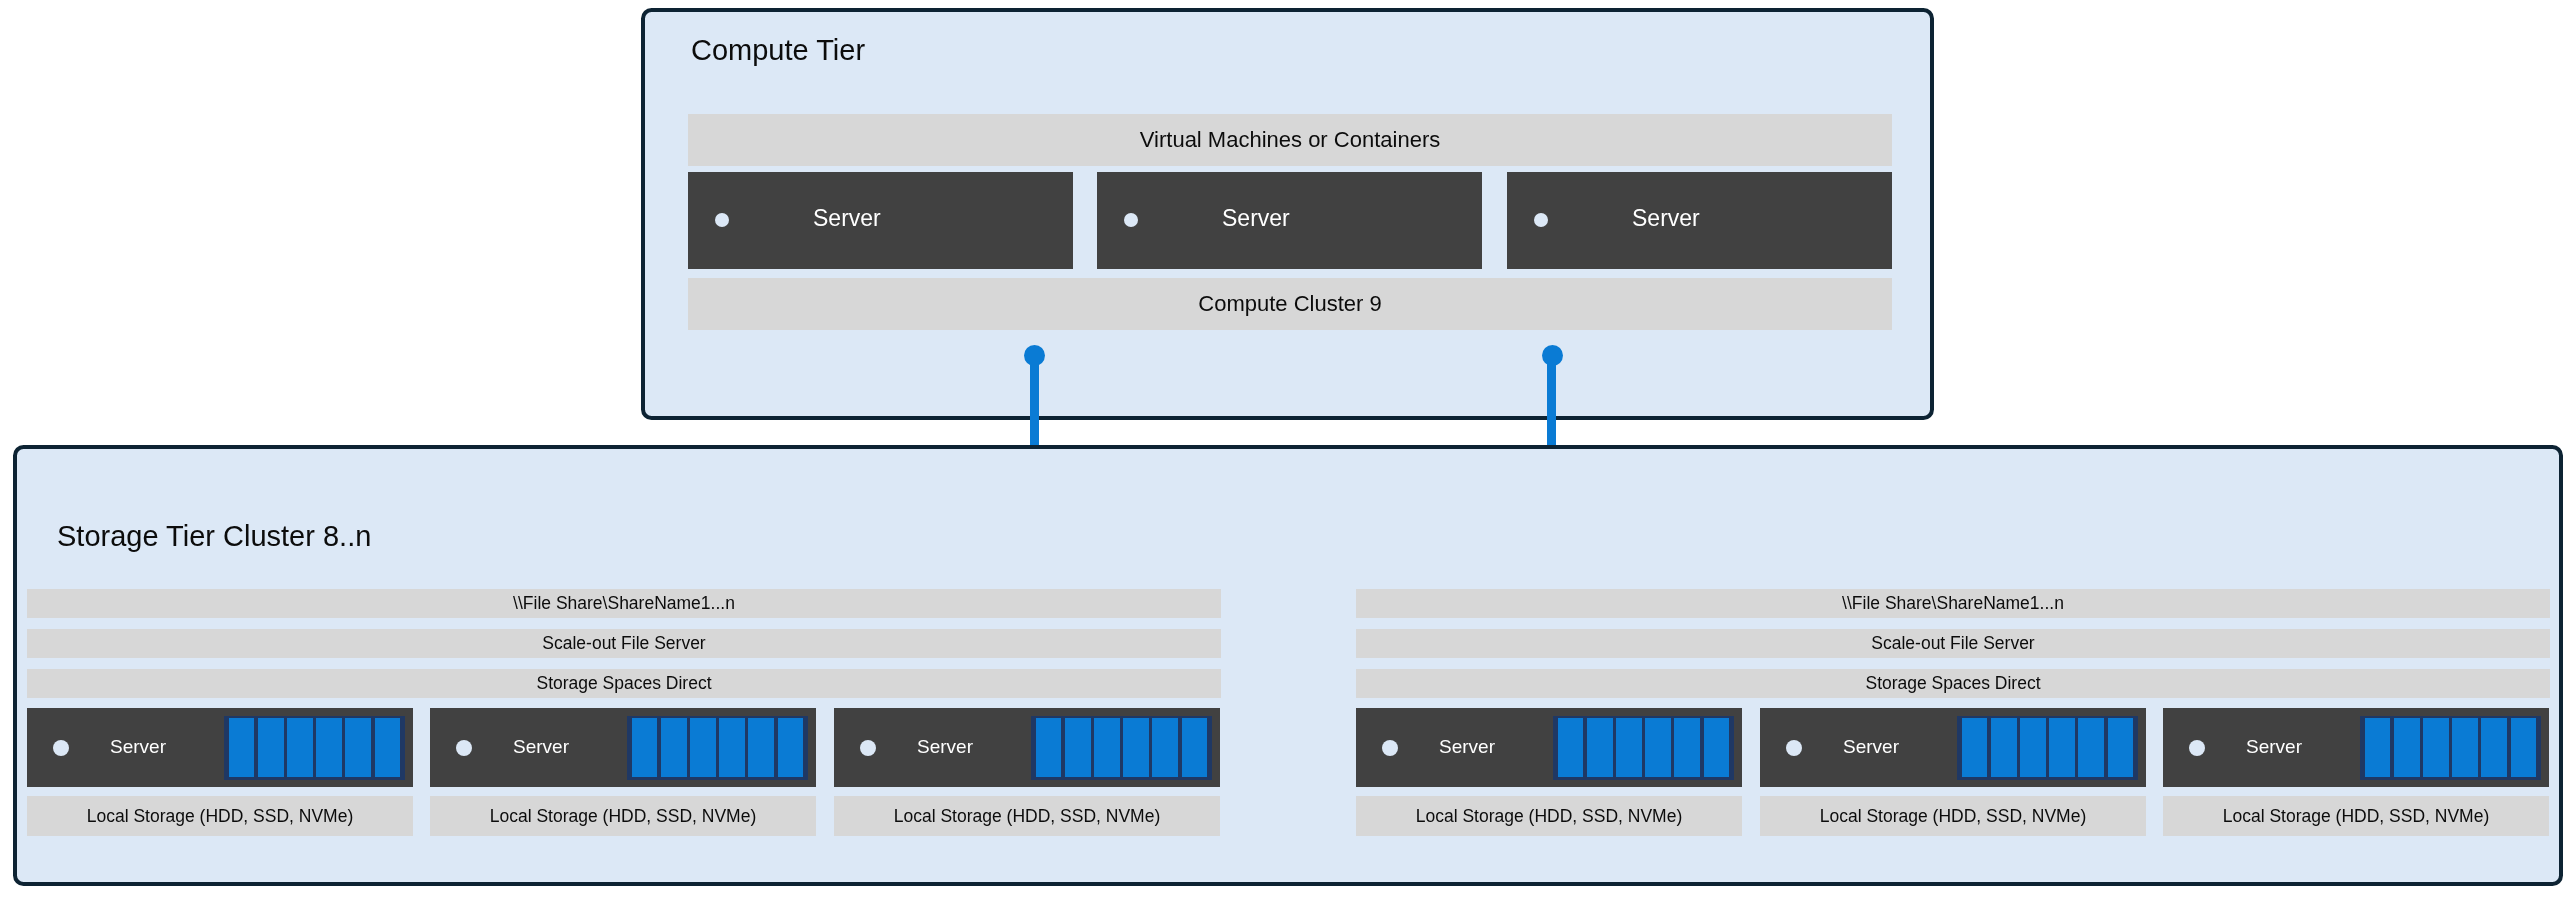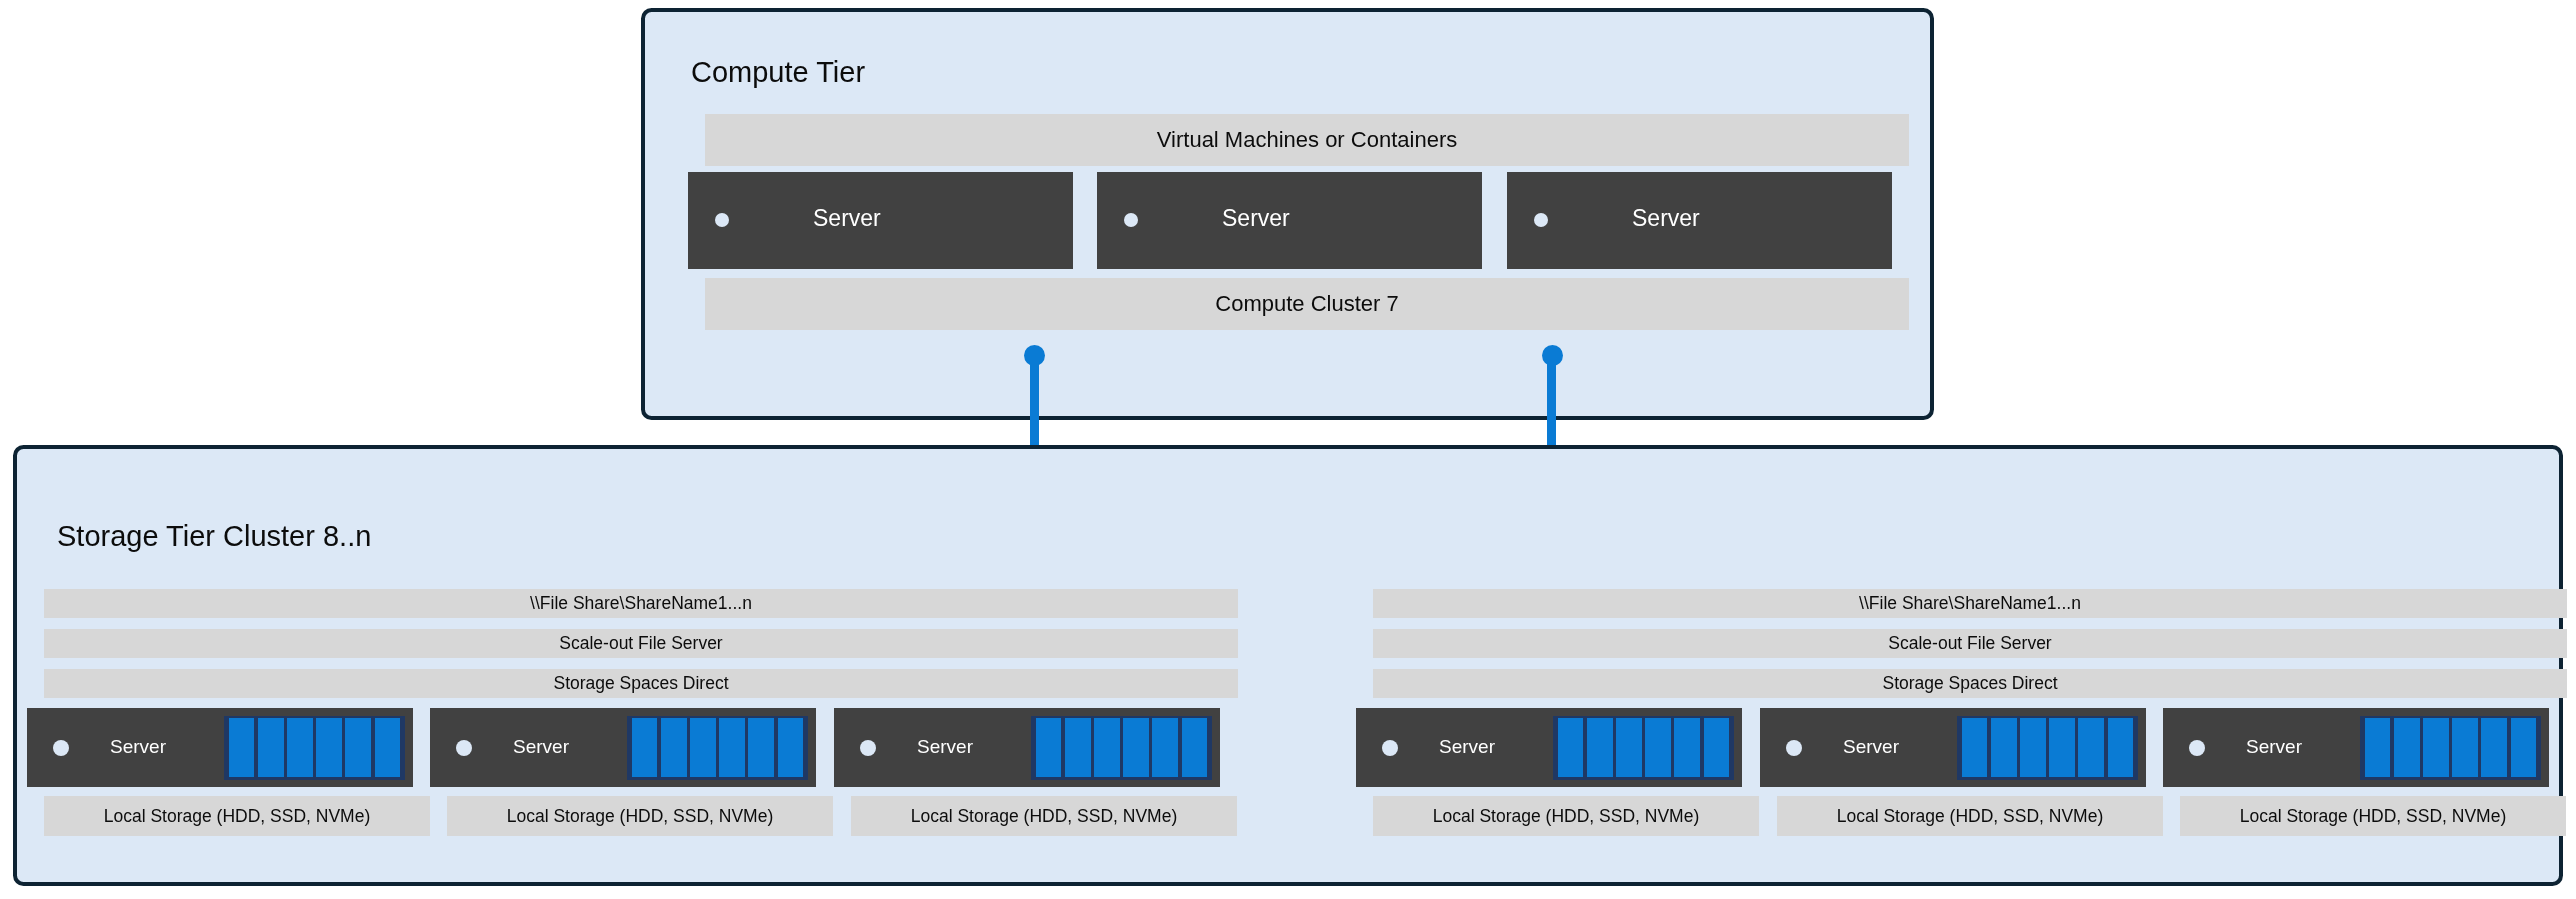--- a/index.html
+++ b/index.html
@@ -35,21 +35,20 @@
   
   .gray-bar {
     position: absolute;
     background: #d7d7d7;
     box-sizing: border-box;
     display: flex;
     align-items: center;
     justify-content: center;
     color: #0c0c0c;
     white-space: nowrap;
-    margin-left: 17px;
   }
 
   
   .server-box {
     position: absolute;
     background: #414141;
     box-sizing: border-box;
     display: flex;
     align-items: center;
     color: #ffffff;
@@ -96,40 +95,40 @@
   
   .folder-icon {
     position: absolute;
   }
 </style>
 </head>
 <body>
 
 <div class="tier-box" style="left:641px; top:7.6px; width:1293px; height:412px;"></div>
 
-<div class="tier-title" style="left:691px; top:58px;text-align:right;">Compute Tier</div>
+<div class="tier-title" style="left:691px; top:36px;text-align:right;">Compute Tier</div>
 
 <div class="gray-bar" style="left:688px; top:114px; width:1204px; height:52px; font-size:22px;">Virtual Machines or Containers</div>
 
 <div class="server-box" style="left:688px; top:172px; width:385px; height:97px;">
   <span class="server-led" style="left:27px; top:41px; width:14px; height:14px;"></span>
   <span class="server-label" style="left:125px; top:33px; font-size:23px;">Server</span>
 </div>
 
 <div class="server-box" style="left:1097px; top:172px; width:385px; height:97px;">
   <span class="server-led" style="left:27px; top:41px; width:14px; height:14px;"></span>
   <span class="server-label" style="left:125px; top:33px; font-size:23px;">Server</span>
 </div>
 
 <div class="server-box" style="left:1507px; top:172px; width:385px; height:97px;">
   <span class="server-led" style="left:27px; top:41px; width:14px; height:14px;"></span>
   <span class="server-label" style="left:125px; top:33px; font-size:23px;">Server</span>
 </div>
 
-<div class="gray-bar" style="left:688px; top:278px; width:1204px; height:52px; font-size:22px;">Compute Cluster 7</div>
+<div class="gray-bar" style="left:688px; top:278px; width:1204px; height:52px; font-size:22px;">Compute Cluster 9</div>
 
 <div class="conn-dot" style="left:1024px; top:345px; width:21px; height:21px;"></div>
 <div class="conn-line" style="left:1030px; top:350px; width:9.3px; height:122px;"></div>
 <div class="conn-dot" style="left:1024px; top:459px; width:21px; height:21px;"></div>
 
 <div class="folder-icon" style="left:985px; top:476px; width:99px; height:47px;">
   <svg width="99" height="47" viewBox="0 0 170 80" xmlns="http://www.w3.org/2000/svg">
     <path d="M0,8 a8,8 0 0 1 8,-8 h58 a8,8 0 0 1 5.6,2.3 L87,18 h75 a8,8 0 0 1 8,8 v46 a8,8 0 0 1 -8,8 h-154 a8,8 0 0 1 -8,-8 z" fill="#0a7bd4"></path>
   </svg>
 </div>

